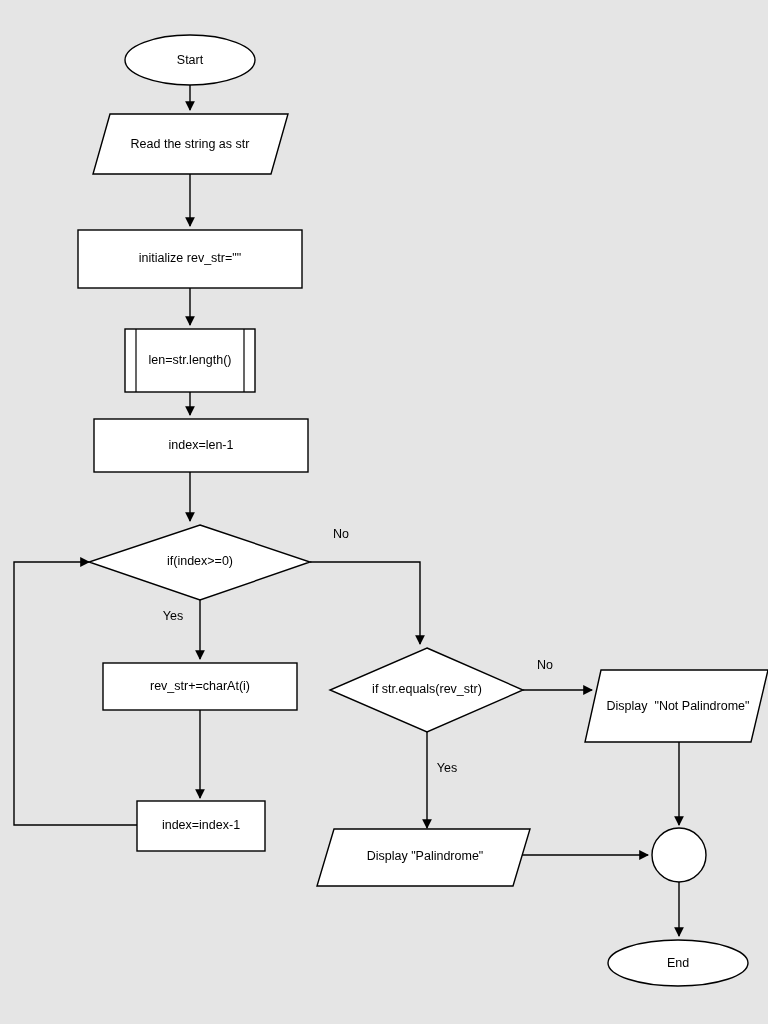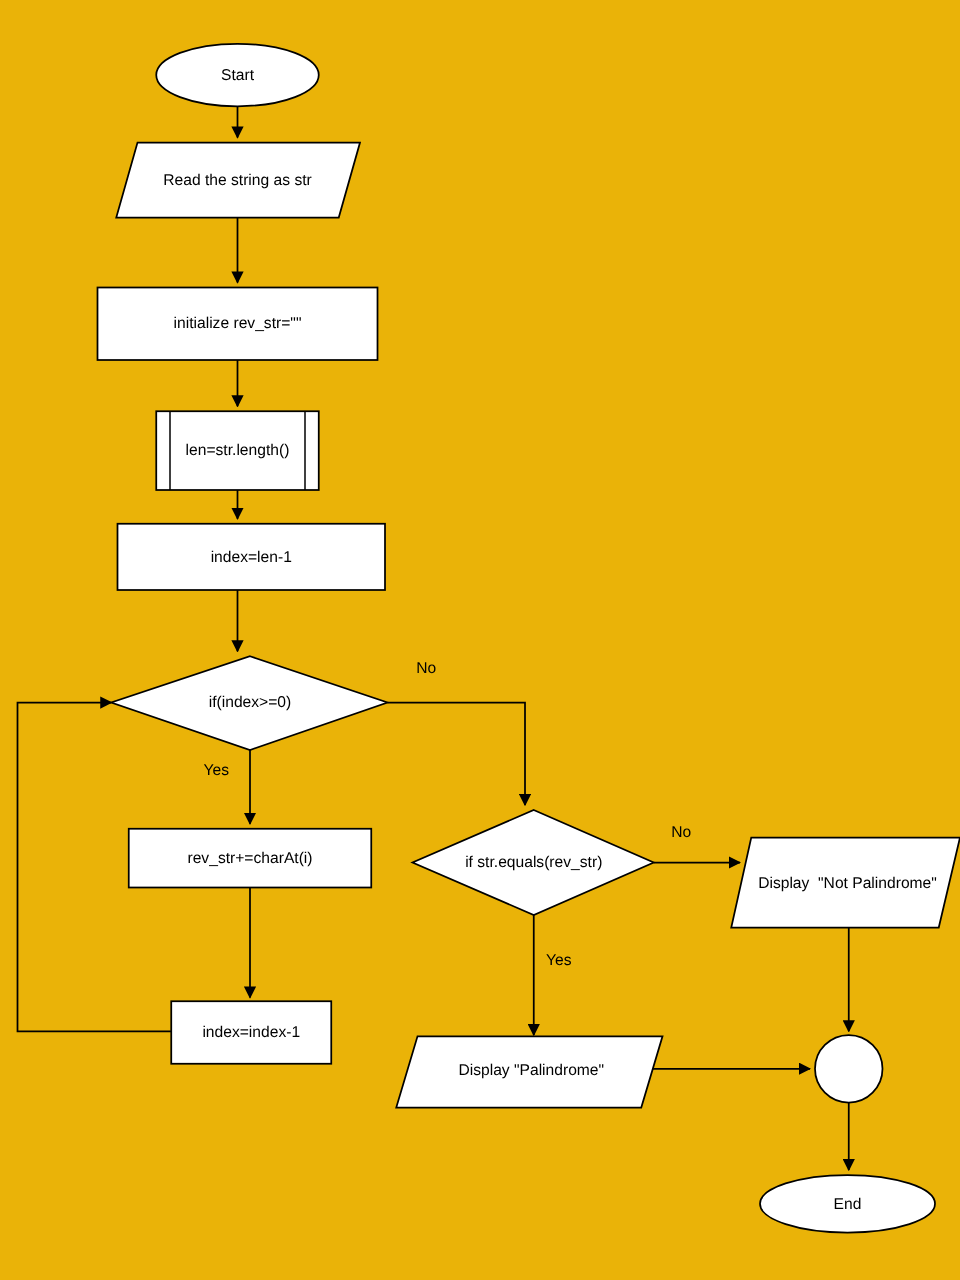--- a/index.html
+++ b/index.html
@@ -10,21 +10,21 @@
   body {
     width: 768px;
     height: 1024px;
     font-family: "Liberation Sans", sans-serif;
     overflow: hidden;
   }
   #flowchart-root {
     position: relative;
     width: 768px;
     height: 1024px;
-    background: #eab308;
+    background: #e5e5e5;
   }
   svg#flow-svg {
     display: block;
     width: 768px;
     height: 1024px;
   }
   .node-shape {
     fill: #ffffff;
     stroke: #000000;
     stroke-width: 1.4;

